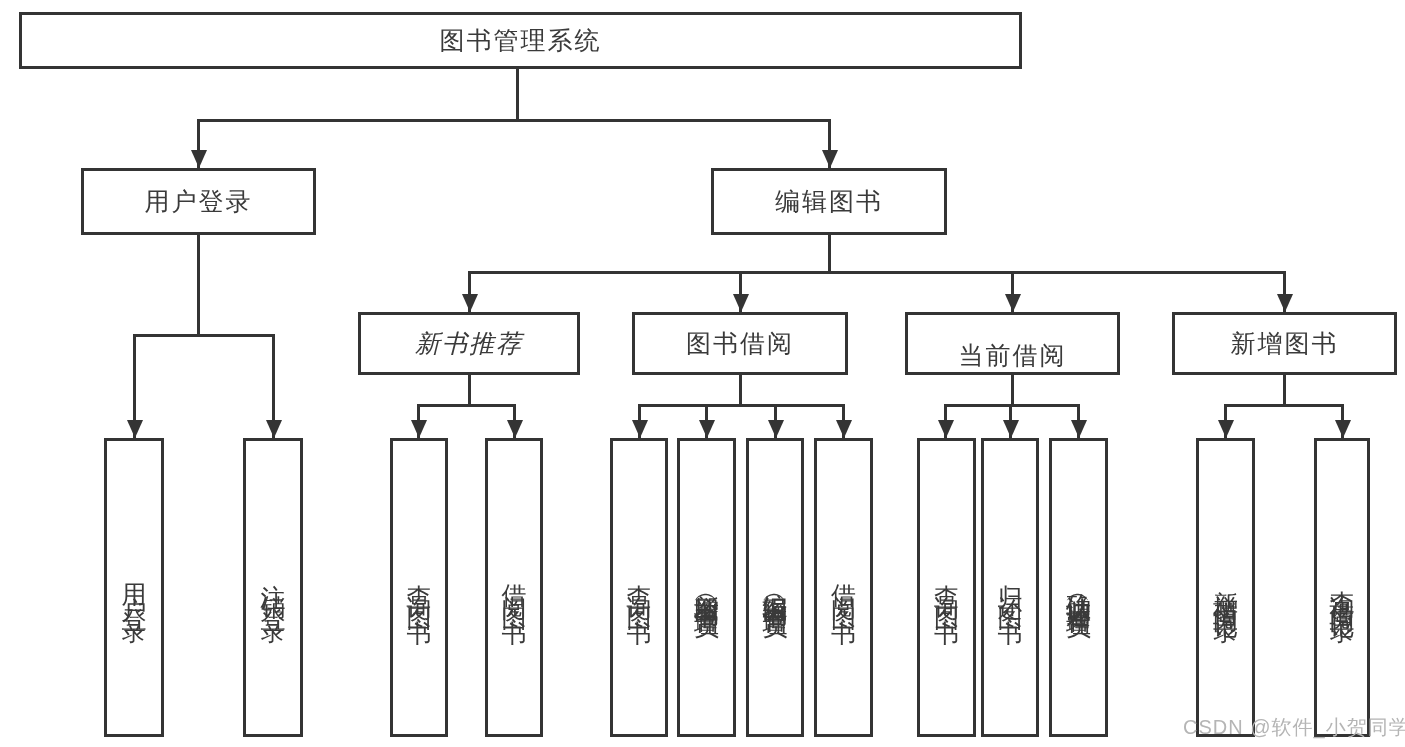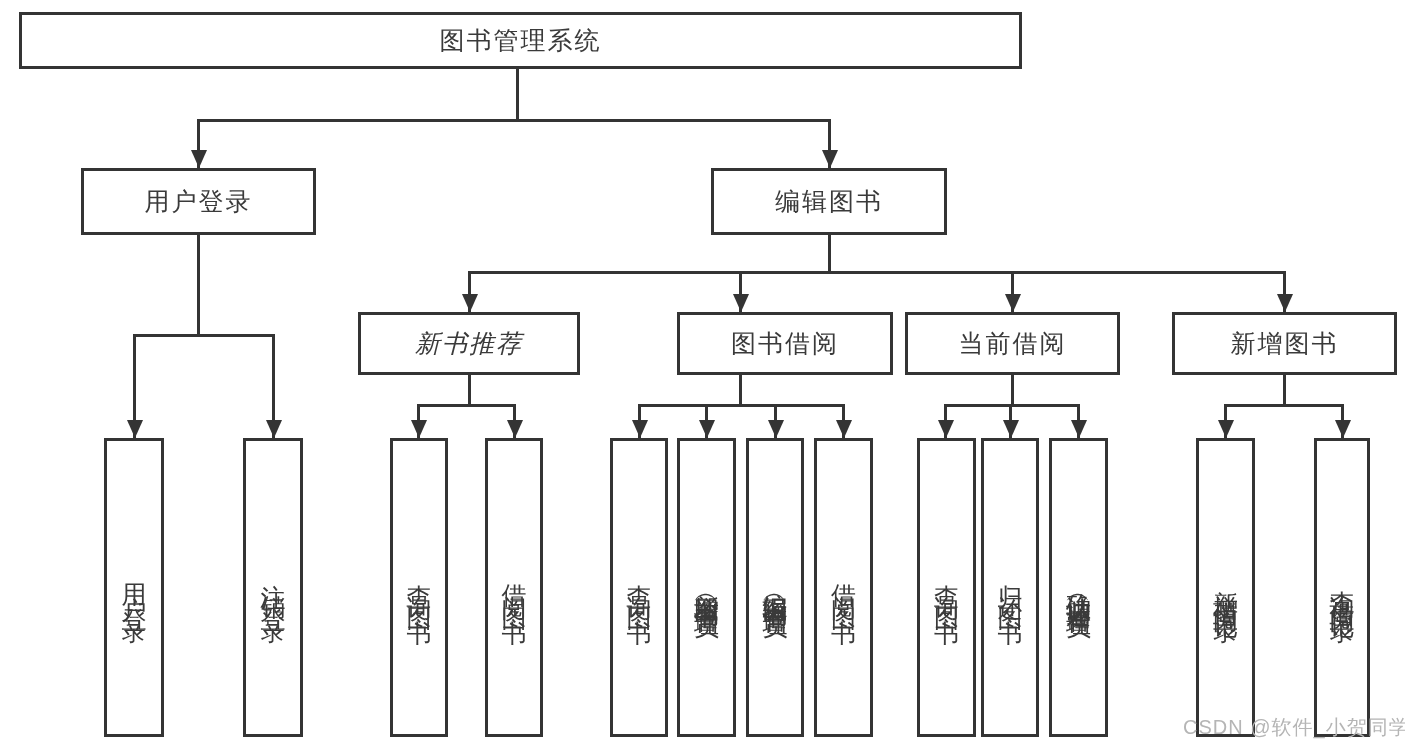--- a/index.html
+++ b/index.html
@@ -70,24 +70,24 @@
   <div class="vline" style="left:828px;top:235px;height:36px;"></div>
   <div class="hline" style="left:468px;top:271px;width:818px;"></div>
   <div class="drop" style="left:468px;top:271px;height:41px;"></div>
   <div class="drop" style="left:739px;top:271px;height:41px;"></div>
   <div class="drop" style="left:1011px;top:271px;height:41px;"></div>
   <div class="drop" style="left:1283px;top:271px;height:41px;"></div>
 
   <div class="box" style="left:358px;top:312px;width:222px;height:63px;font-style:italic;">
     <span>新书推荐</span>
   </div>
-  <div class="box" style="left:632px;top:312px;width:216px;height:63px;margin-left:45px;">
+  <div class="box" style="left:632px;top:312px;width:216px;height:63px;">
     <span>图书借阅</span>
   </div>
-  <div class="box" style="left:905px;top:312px;width:215px;height:63px;">
+  <div class="box" style="left:905px;top:312px;width:215px;height:63px;align-items:flex-end;">
     <span>当前借阅</span>
   </div>
   <div class="box" style="left:1172px;top:312px;width:225px;height:63px;">
     <span>新增图书</span>
   </div>
 
   <div class="vline" style="left:468px;top:375px;height:30px;"></div>
   <div class="hline" style="left:417px;top:404px;width:99px;"></div>
   <div class="drop" style="left:417px;top:404px;height:34px;"></div>
   <div class="drop" style="left:513px;top:404px;height:34px;"></div>

